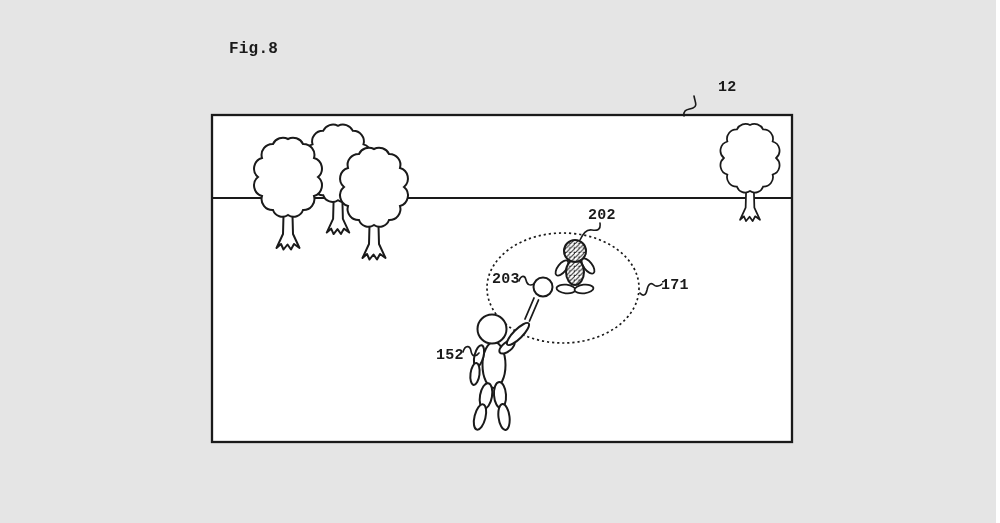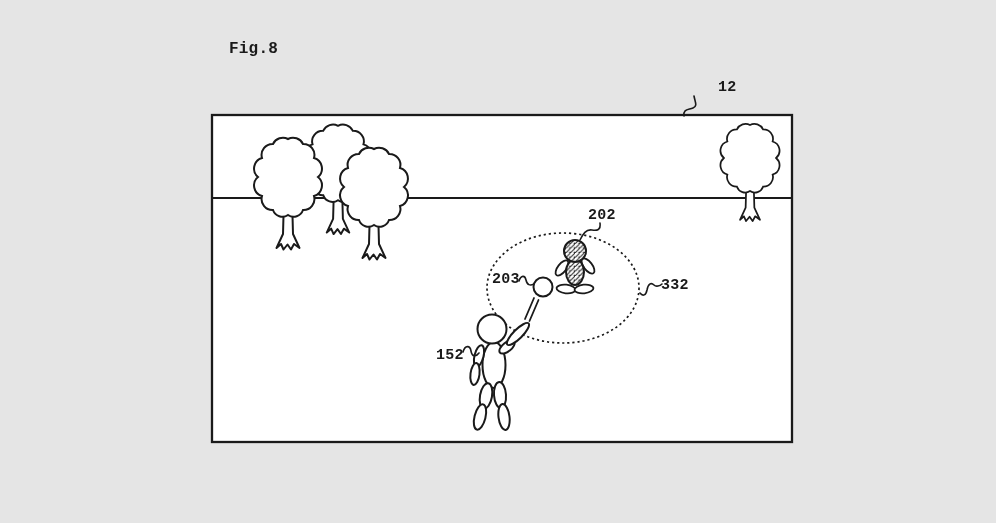--- a/index.html
+++ b/index.html
@@ -104,15 +104,15 @@
       <path d="M 600,223 C 601,230 597,231 592,230 C 586,229 583,234 580,240"></path>
       <path d="M 519,281 C 521,275 525,275 526,280 C 527,285 530,286 534,284"></path>
       <path d="M 640,293 C 643,297 646,295 647,290 C 648,284 651,282 654,285 C 656,287 660,286 662,284"></path>
     </g>
   </svg>
 
   <div class="ref ref-12">12</div>
   <div class="ref ref-201">152</div>
   <div class="ref ref-202">202</div>
   <div class="ref ref-203">203</div>
-  <div class="ref ref-204">332</div>
+  <div class="ref ref-204">171</div>
 
 </div>
 
 </body></html>

